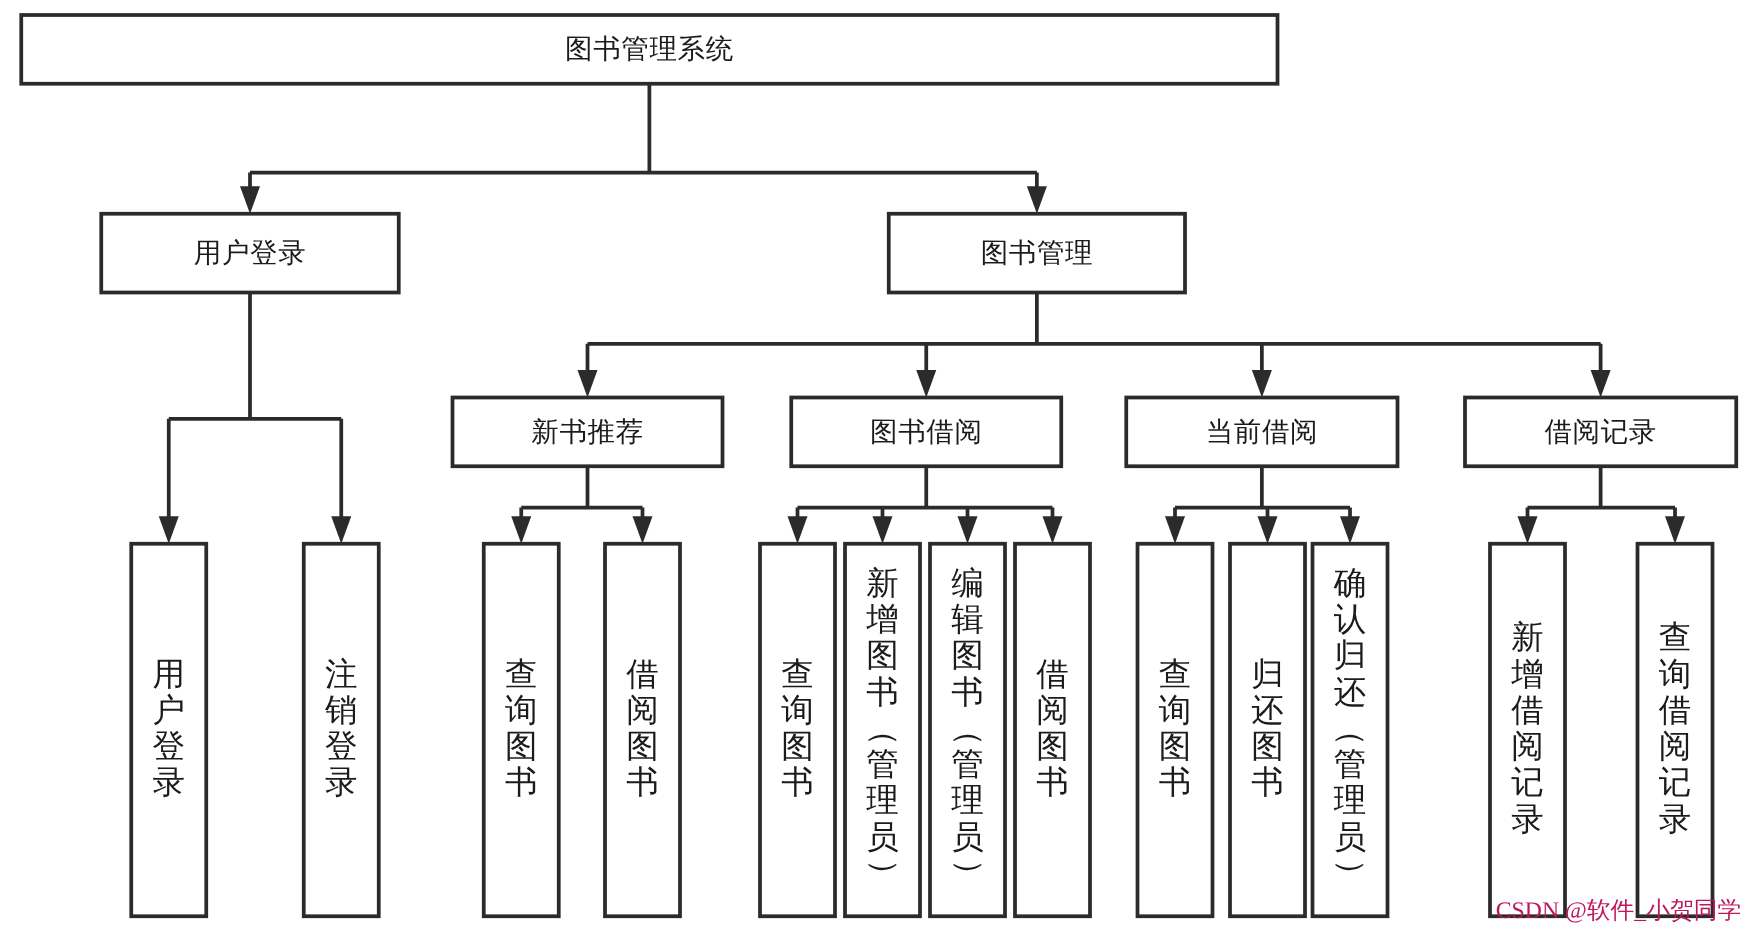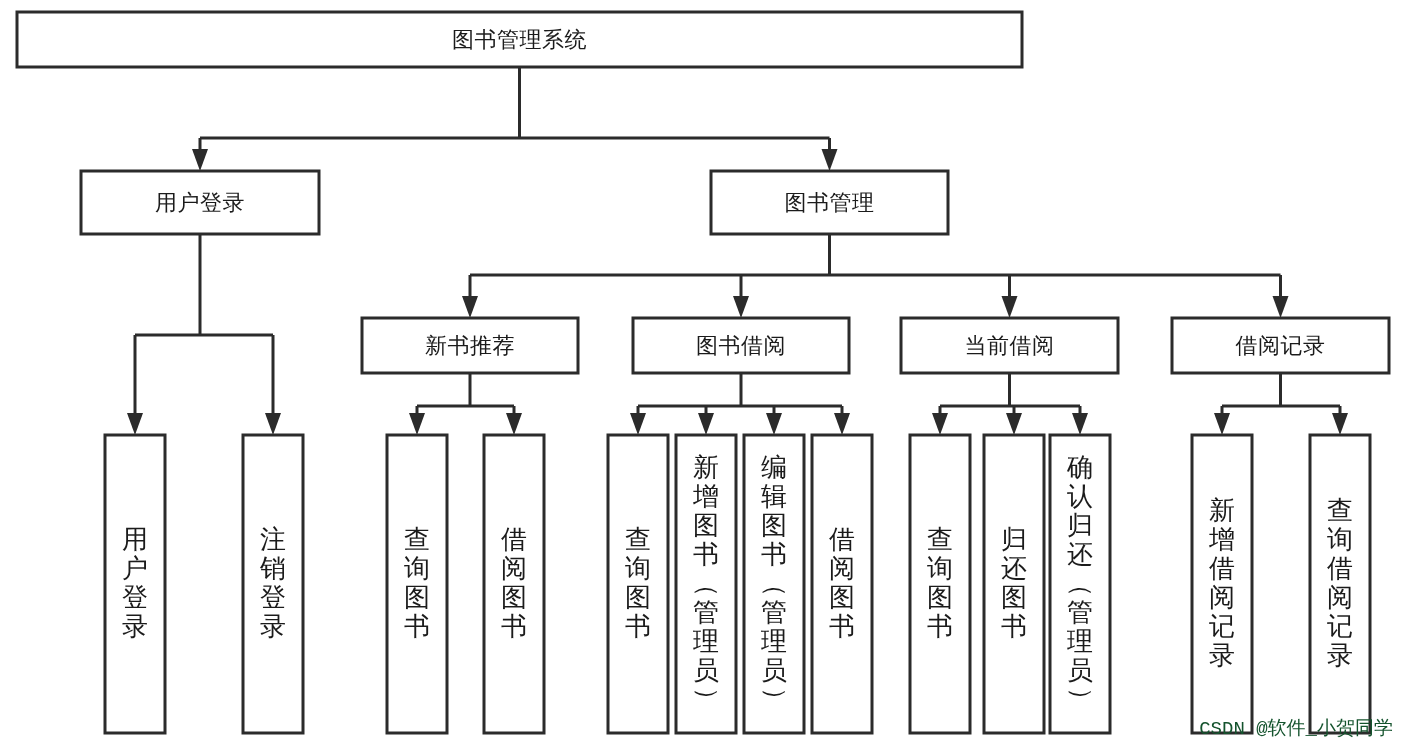--- a/index.html
+++ b/index.html
@@ -54,23 +54,23 @@
     font-family: "DejaVu Sans", "Liberation Sans", sans-serif;
     font-size: 26px;
     fill: #1b1b1b;
     text-anchor: middle;
     dominant-baseline: middle;
   }
   .watermark {
     position: absolute;
     right: 12px;
     bottom: 6px;
-    font-family: Liberation Mono, monospace;
+    font-family: Liberation Serif, serif;
     font-size: 19px;
-    color: #14532d;
+    color: #be185d;
     white-space: nowrap;
     pointer-events: none;
     user-select: none;
   }
 </style>
 </head>
 <body>
 
 <div id="diagram-root">
 

